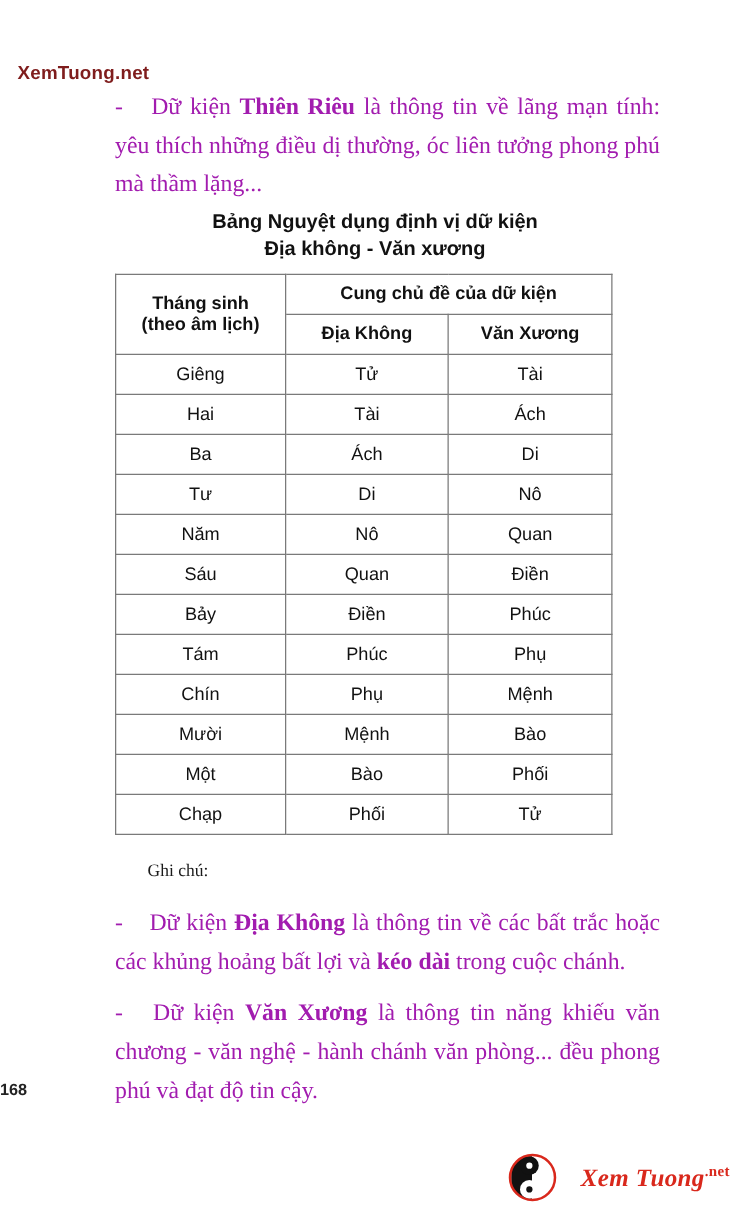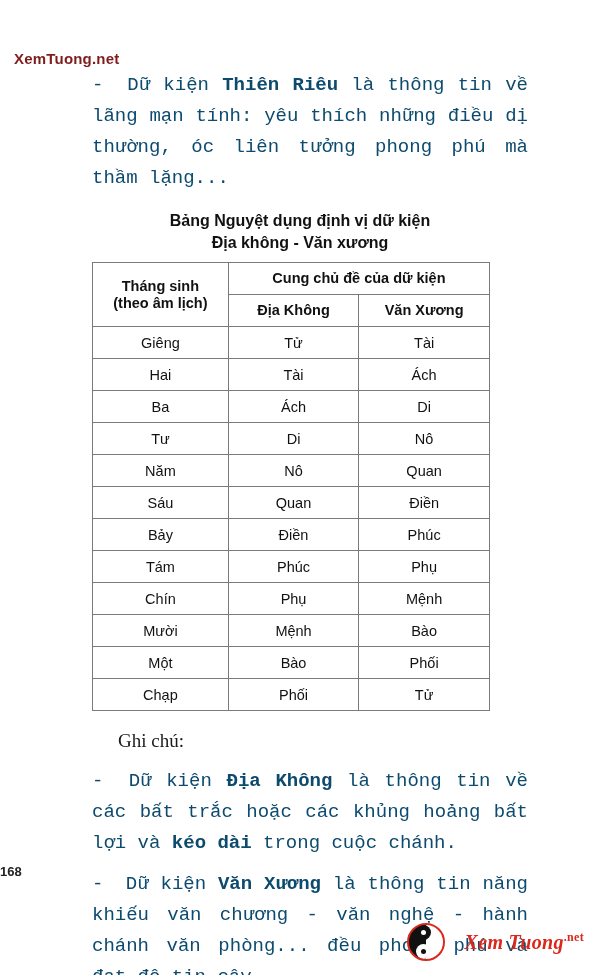--- a/index.html
+++ b/index.html
@@ -31,41 +31,41 @@
 
   
   .page {
     position: absolute;
     top: 70px;
     left: 0;
     width: 600px;
   }
 
   .para {
-    font-family: Liberation Mono, monospace;
+    font-family: Liberation Serif, serif;
     font-size: 19px;
     line-height: 31px;
     text-align: justify;
     margin: 0 0 4px 0;
     padding: 0 72px 0 92px;
-    color: #0c4a6e;
+    color: #a21caf;
   }
   .para b { font-weight: 700; }
 
   .dash-lead { display: inline-block; width: 22px; }
 
   
   .table-caption {
     text-align: center;
     font-family: "Liberation Sans", sans-serif;
     font-weight: 700;
     font-size: 16px;
     line-height: 22px;
     color: #111;
-    margin: 16px 0 8px 0;
+    margin: 4px 0 8px 0;
   }
 
   
   .tbl-wrap {
     padding: 0 78px 0 92px;
   }
   table.data {
     border-collapse: collapse;
     width: 398px;
     font-family: "Liberation Sans", sans-serif;
@@ -84,21 +84,21 @@
     font-weight: 700;
     line-height: 17px;
   }
   td.col-month { width: 148px; }
   td.col-a { width: 141px; }
   td.col-b { width: 141px; }
 
   
   .note-label {
     font-family: "Liberation Serif", serif;
-    font-size: 19px;
+    font-size: 14px;
     line-height: 31px;
     padding: 0 72px 0 118px;
     margin: 14px 0 6px 0;
   }
 
   .para-block { margin-top: 10px; }
 
   
   .page-number {
     position: absolute;

